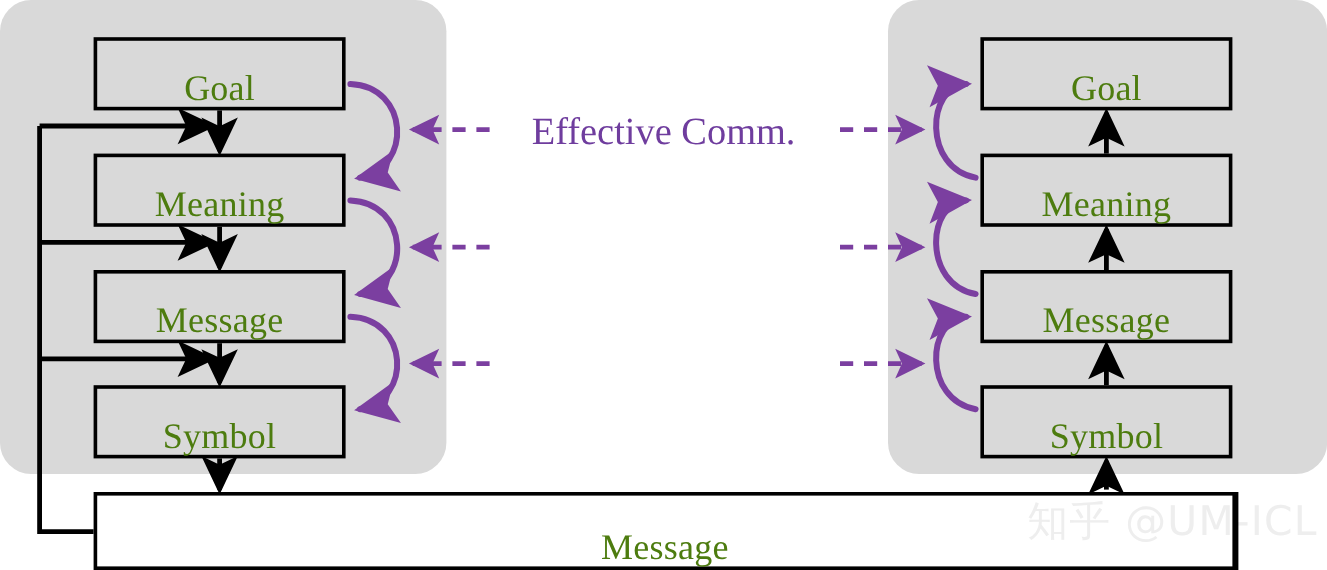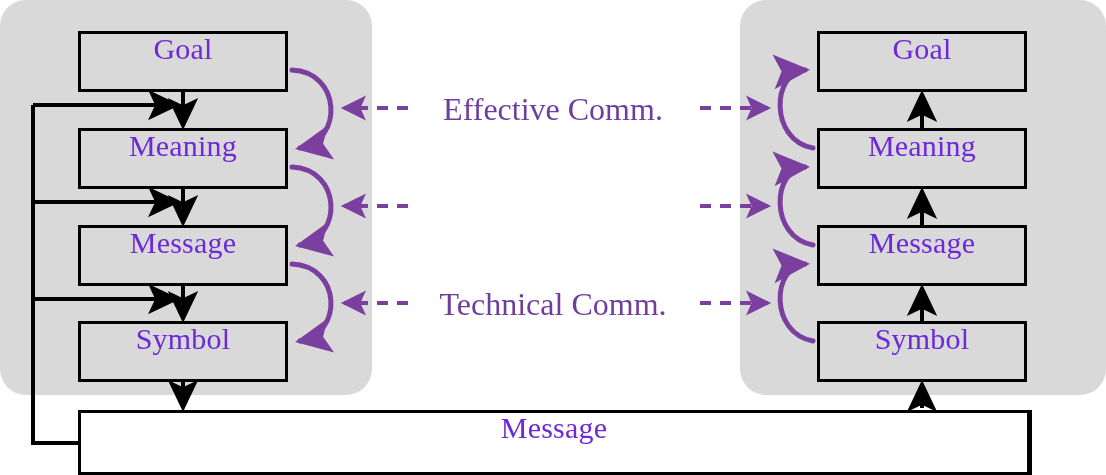--- a/index.html
+++ b/index.html
@@ -22,24 +22,24 @@
   }
   #panel-left  { left: 0px;   top: 0px; width: 372px; height: 395px; }
   #panel-right { left: 740px; top: 0px; width: 366px; height: 395px; }
 
   .node {
     position: absolute;
     box-sizing: border-box;
     border: 3px solid #000000;
     background: #d9d9d9;
     display: flex;
-    align-items: flex-start;
+    align-items: flex-end;
     justify-content: center;
     font-size: 30px;
-    color: #6d28d9;
+    color: #4d7c0f;
     line-height: 1;
     letter-spacing: 0.2px;
   }
   .node.channel {
     background: #ffffff;
     font-size: 30px;
   }
 
   
   #wires {
@@ -101,26 +101,24 @@
     <span>Message</span>
   </div>
   <div class="node" style="left:817px; top:321px; width:210px; height:61px;">
     <span>Symbol</span>
   </div>
 
   <div class="node channel" style="left:78px; top:410px; width:952px; height:65px;">
     <span>Message</span>
   </div>
 
+  <div id="watermark">知乎 @UM-ICL</div>
 
   <div class="comm-label" style="left:420px; top:93px; width:266px;">
     <span>Effective Comm.</span>
-  </div>
-  <div class="comm-label" style="left:418px; top:288px; width:270px;">
-    <span>Technical Comm.</span>
   </div>
 
   <svg id="wires" viewBox="0 0 1106 475">
     <defs>
       <marker id="arrowBlack" markerWidth="9" markerHeight="9" refX="7.4" refY="4.5" orient="auto" markerUnits="strokeWidth">
         <path d="M0.4,0.7 L8.4,4.5 L0.4,8.3 L2.2,4.5 Z" fill="#000000"></path>
       </marker>
       <marker id="arrowPurple" markerWidth="8" markerHeight="8" refX="6.6" refY="4" orient="auto" markerUnits="strokeWidth">
         <path d="M0.3,0.5 L7.6,4 L0.3,7.5 L1.9,4 Z" fill="#7b3fa0"></path>
       </marker>

